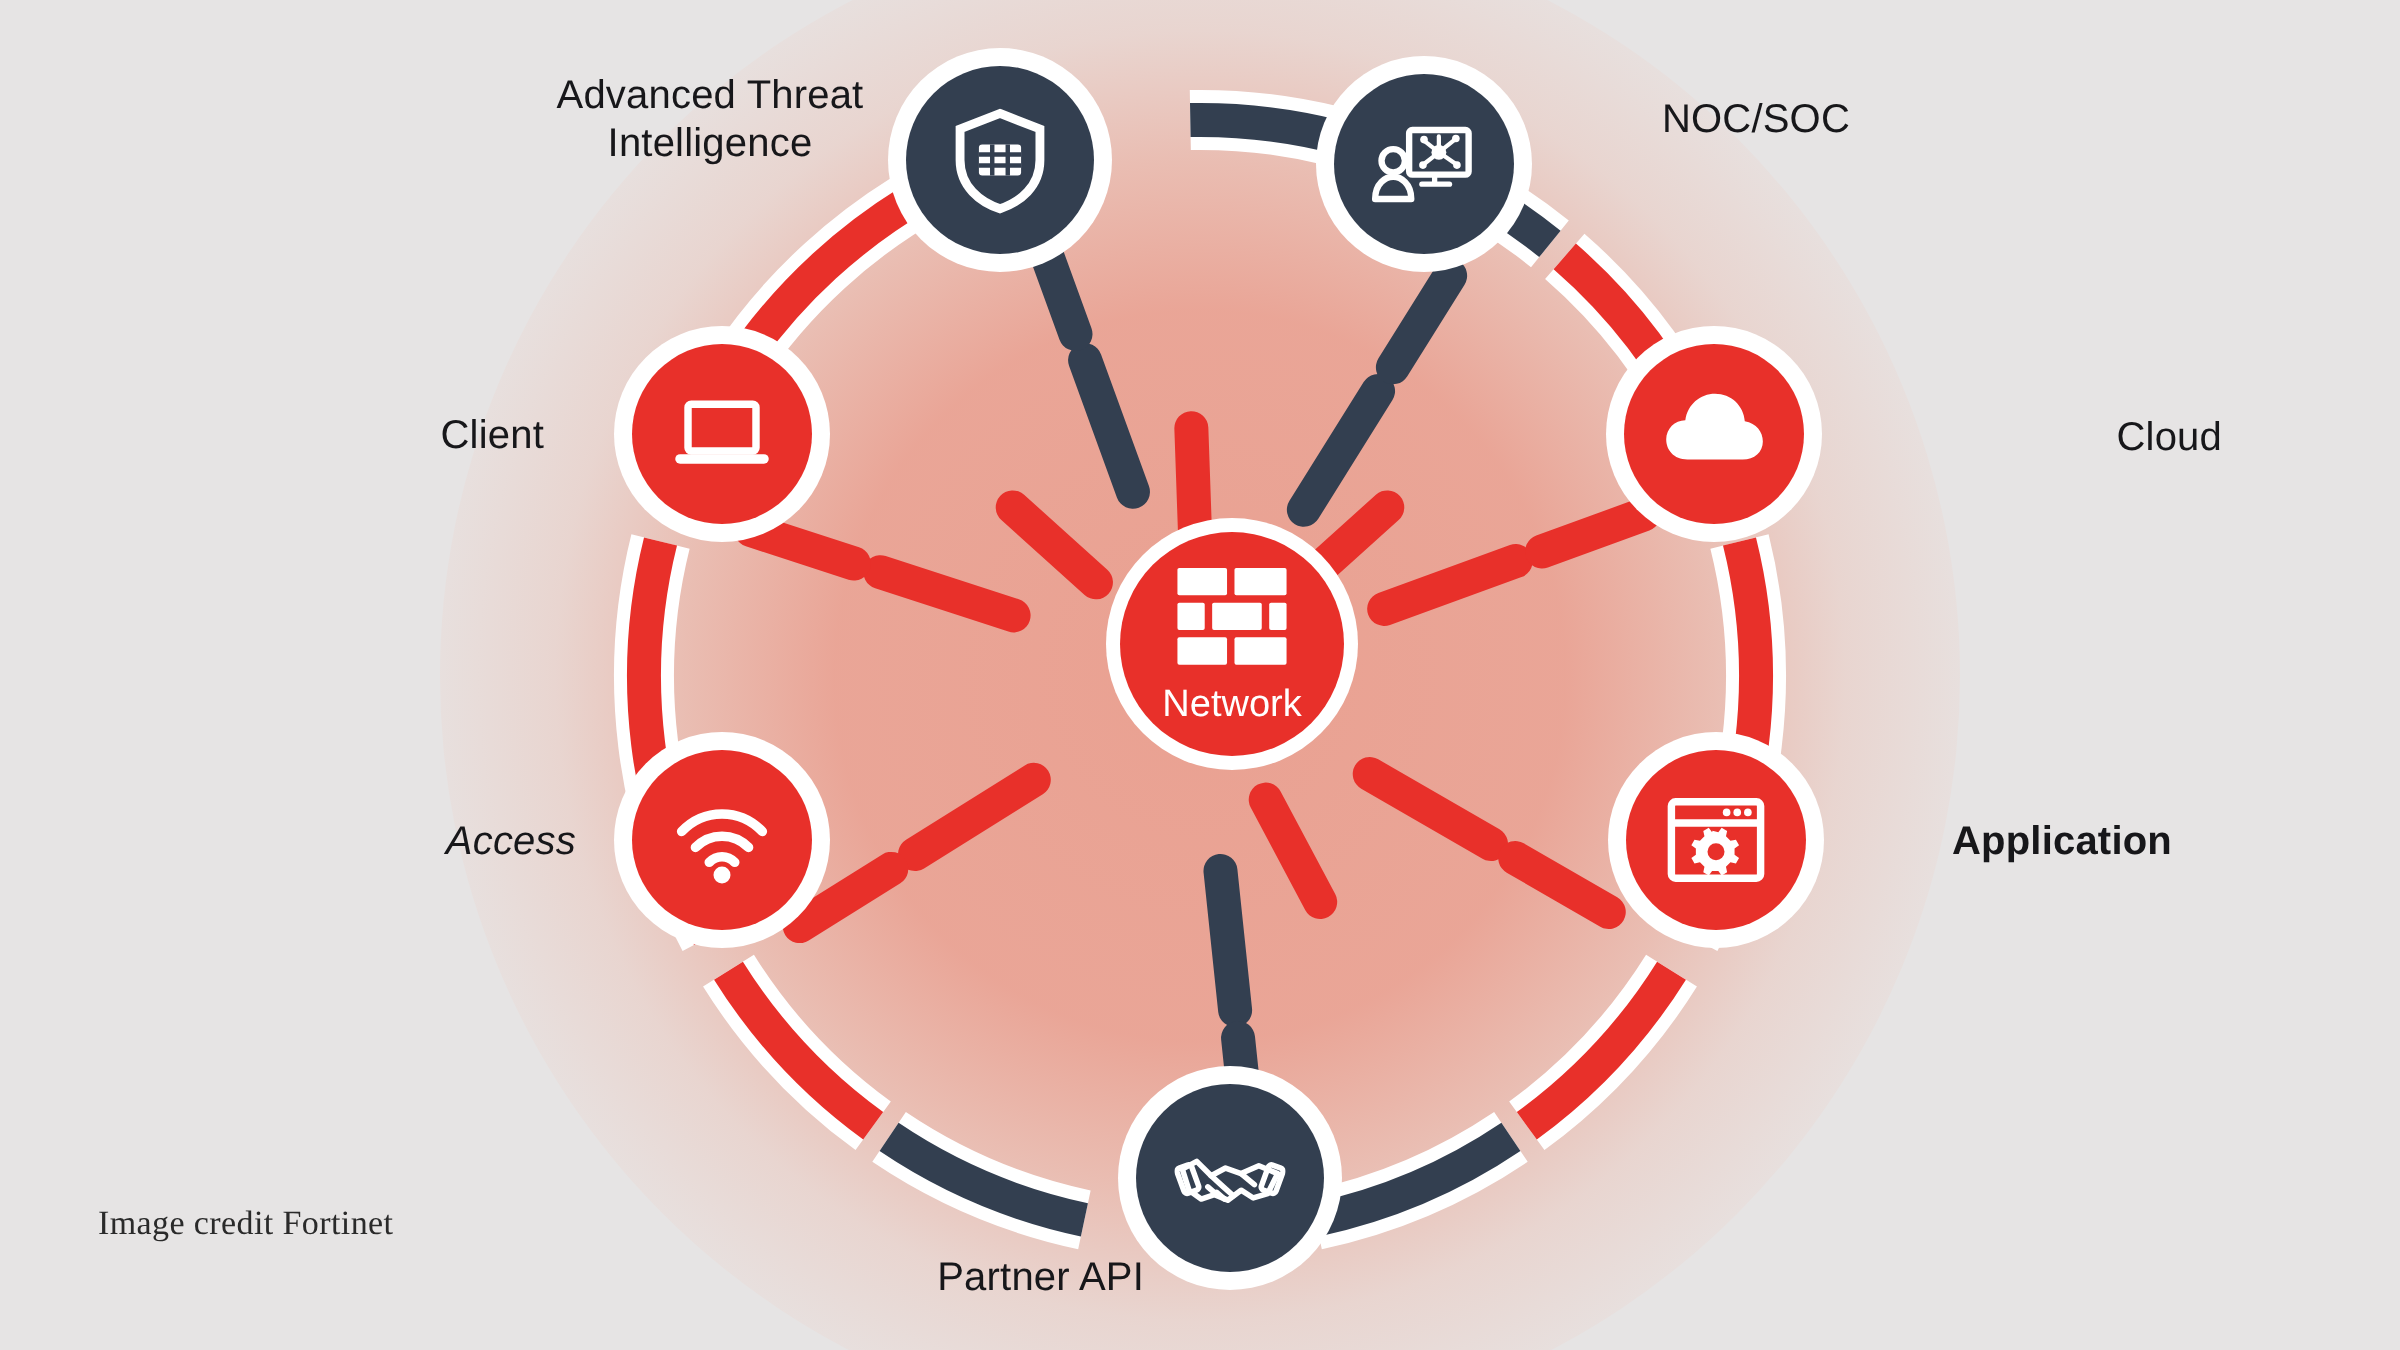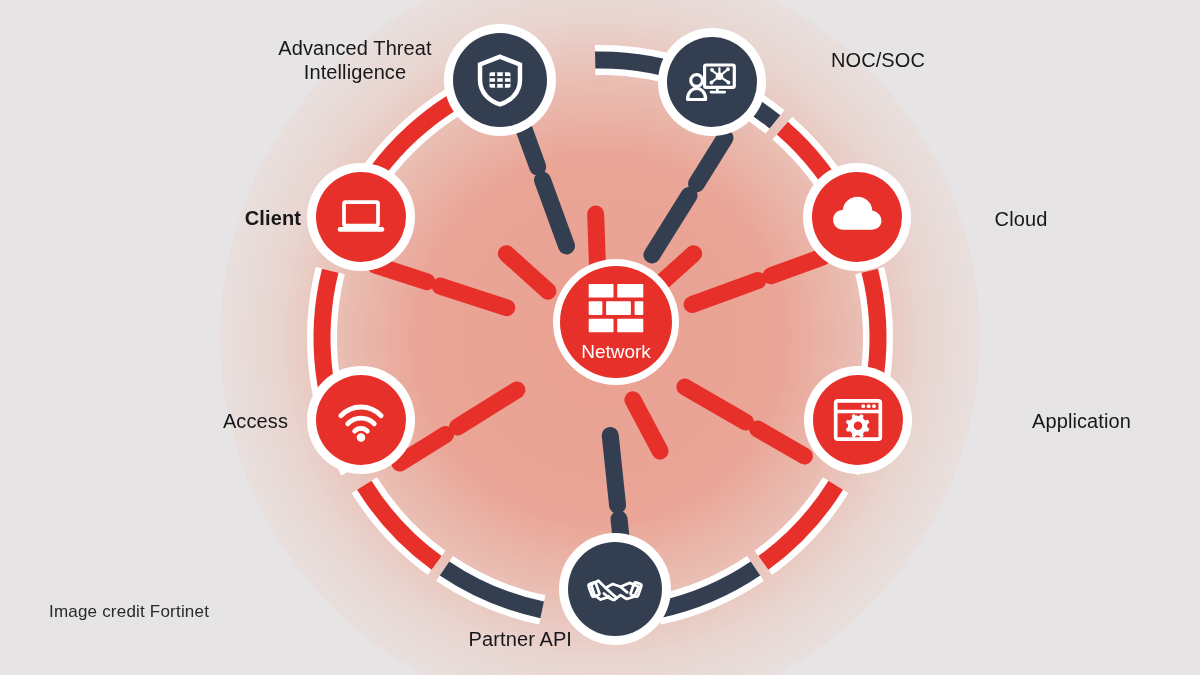--- a/index.html
+++ b/index.html
@@ -32,21 +32,21 @@
     font-size:20px;
     font-weight:400;
     color:#17171a;
     line-height:1.22;
     white-space:pre-line;
     letter-spacing:0.1px;
   }
   #credit{
     position:absolute;
     left:49px;top:602px;
-    font-family:Liberation Sans, sans-serif;
+    font-family:Liberation Serif, serif;
     font-size:17px;
     color:#2a2a2a;
     letter-spacing:0.2px;
   }
 </style>
 </head>
 <body>
 
 <div id="stage">
 
@@ -232,21 +232,21 @@
           <use x="585" y="279" width="62" height="62" xlink:href="#icon-firewall-brick-icon"></use>
           <text x="616" y="358" fill="#ffffff" text-anchor="middle" font-size="19" font-family="&quot;Liberation Sans&quot;, sans-serif">Network</text>
         </g>
       </g>
   </svg>
 
   <div id="labels">
       <div class="node-label" style="left: 265px; top: 36px; width: 180px; text-align: center;">Advanced Threat
 Intelligence</div>
       <div class="node-label" style="left: 788px; top: 48px; width: 180px; text-align: center;">NOC/SOC</div>
-      <div class="node-label" style="left: 931px; top: 207px; width: 180px; text-align: center;">Cloud</div>
-      <div class="node-label" style="left: 931px; top: 409px; width: 200px; text-align: right;">Application</div>
+      <div class="node-label" style="left: 931px; top: 207px; width: 180px; text-align: right;">Cloud</div>
+      <div class="node-label" style="left: 931px; top: 409px; width: 200px; text-align: center; font-weight: bold;">Application</div>
       <div class="node-label" style="left: 392px; top: 627px; width: 180px; text-align: right;">Partner API</div>
-      <div class="node-label" style="left: 108px; top: 409px; width: 180px; text-align: right;">Access</div>
-      <div class="node-label" style="left: 121px; top: 206px; width: 180px; text-align: right; font-weight: bold;">Client</div>
+      <div class="node-label" style="left: 108px; top: 409px; width: 180px; text-align: right; font-style: italic;">Access</div>
+      <div class="node-label" style="left: 92px; top: 206px; width: 180px; text-align: right;">Client</div>
     </div>
 
   <div id="credit">Image credit Fortinet</div>
 </div>
 
 </body></html>

